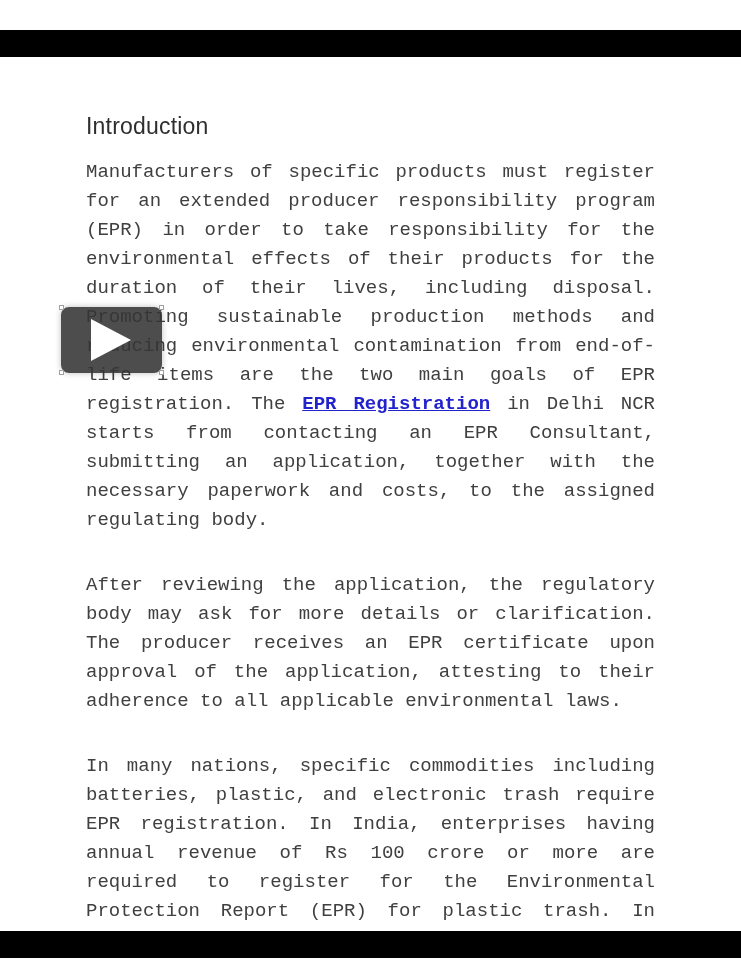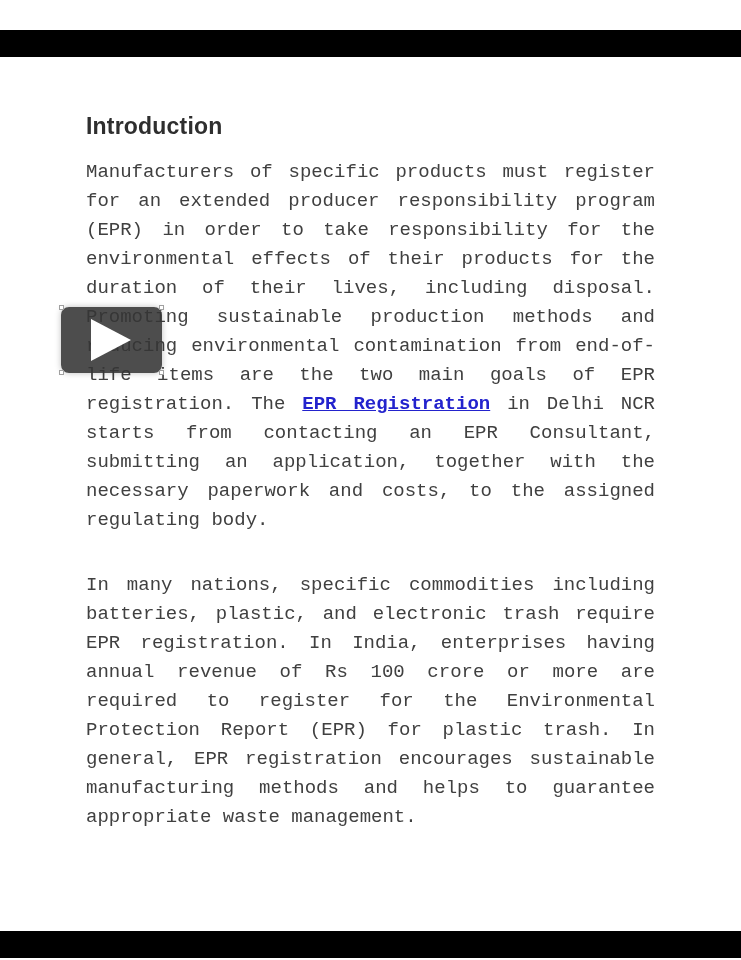--- a/index.html
+++ b/index.html
@@ -20,21 +20,21 @@
     position: absolute; top: 0; left: 0;
     width: 741px; height: 960px;
     padding: 0 86px;
     box-sizing: border-box;
   }
   h1.page-title {
     margin: 112px 0 0 0;
     font-family: "Liberation Sans", sans-serif;
     font-size: 23px;
     line-height: 28px;
-    font-weight: bold;
+    font-weight: normal;
     color: #2e2e2e;
     letter-spacing: 0.2px;
   }
   p.body-para {
     margin: 18px 0 36px 0;
     font-size: 19px;
     line-height: 29px;
     color: #404040;
     text-align: justify;
     text-justify: inter-word;
@@ -79,20 +79,21 @@
 </head>
 <body>
 
 <div class="letterbox top"></div>
 
 <div class="doc">
   <h1 class="page-title">Introduction</h1>
 
   <p class="body-para"><span>Manufacturers of specific products must register for an extended producer responsibility program (EPR) in order to take responsibility for the environmental effects of their products for the duration of their lives, including disposal. Promoting sustainable production methods and reducing environmental contamination from end-of-life items are the two main goals of EPR registration. The </span><a class="epr-link" href="#">EPR Registration</a><span> in Delhi NCR starts from contacting an EPR Consultant, submitting an application, together with the necessary paperwork and costs, to the assigned regulating body.</span></p>
 
+  <p class="body-para">After reviewing the application, the regulatory body may ask for more details or clarification. The producer receives an EPR certificate upon approval of the application, attesting to their adherence to all applicable environmental laws.</p>
 
   <p class="body-para">In many nations, specific commodities including batteries, plastic, and electronic trash require EPR registration. In India, enterprises having annual revenue of Rs 100 crore or more are required to register for the Environmental Protection Report (EPR) for plastic trash. In general, EPR registration encourages sustainable manufacturing methods and helps to guarantee appropriate waste management.</p>
 </div>
 
 <div class="play-overlay">
   <span class="handle tl"></span>
   <span class="handle tr"></span>
   <span class="handle bl"></span>
   <span class="handle br"></span>
   <span class="play-triangle"></span>

